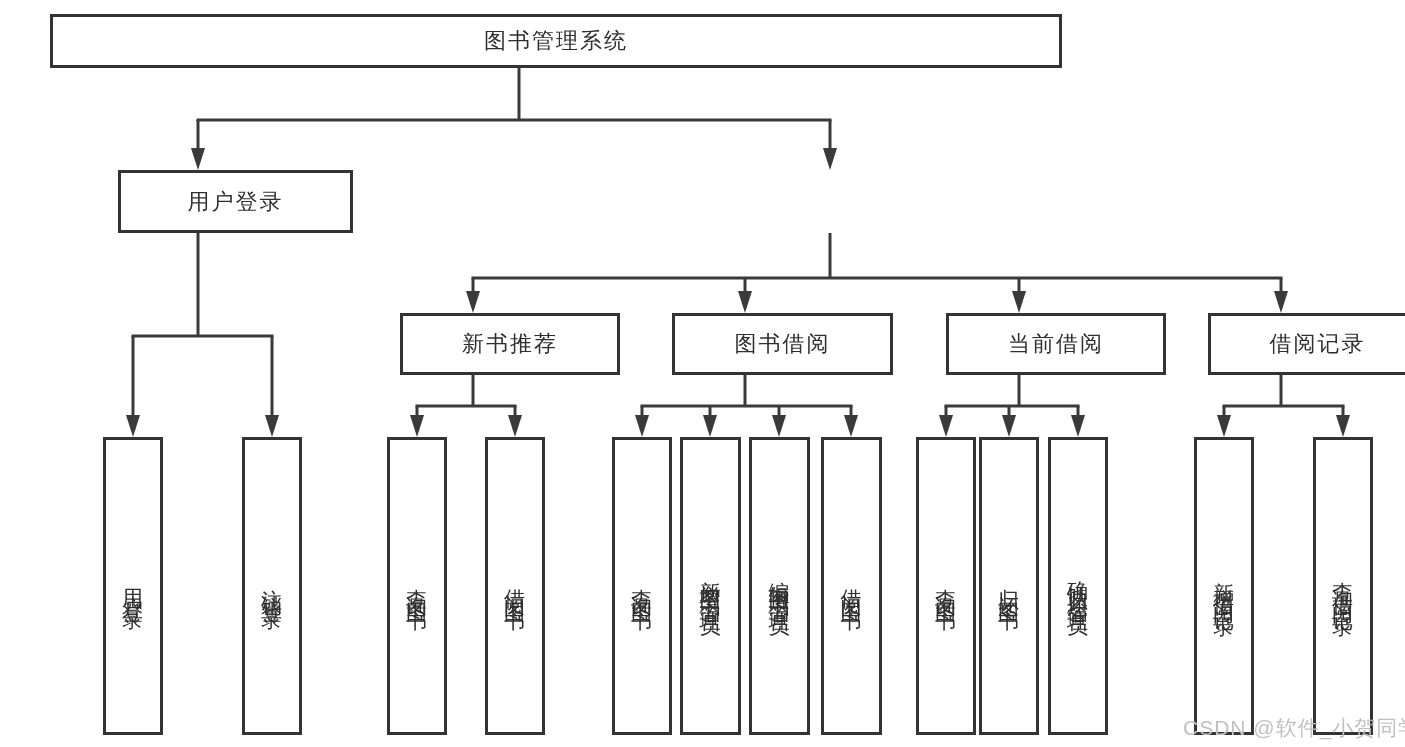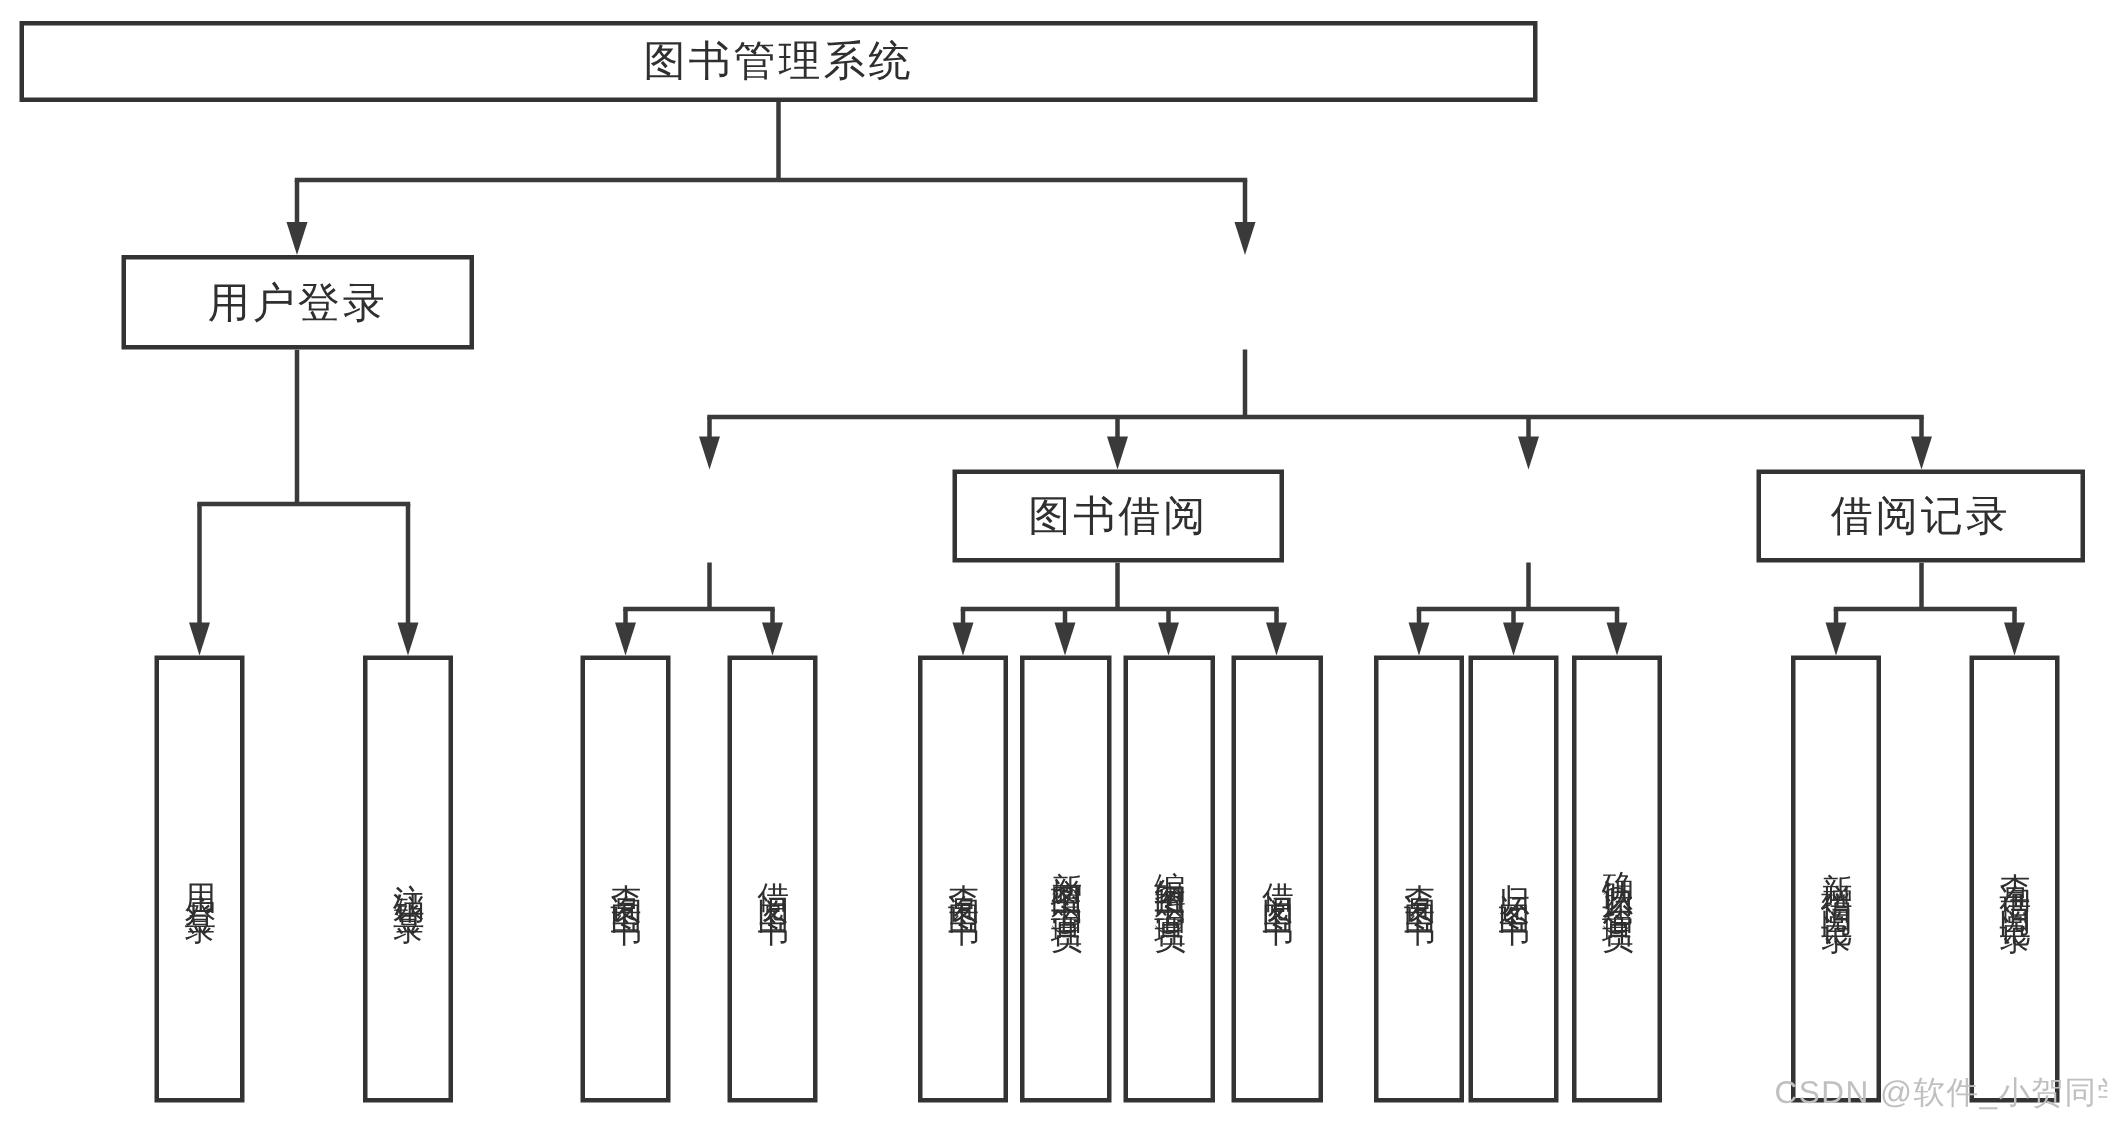--- a/index.html
+++ b/index.html
@@ -31,23 +31,24 @@
     position: absolute;
     background: var(--bg);
     border: 3px solid var(--border);
     color: var(--text);
     display: flex;
     align-items: center;
     justify-content: center;
     text-align: center;
   }
   .node.h {
-    font-size: 28px;
+    font-size: 22px;
     letter-spacing: 2px;
     white-space: nowrap;
+    margin-left: 37px;
   }
   .node.v {
     writing-mode: vertical-rl;
     text-orientation: mixed;
     font-size: 21px;
     letter-spacing: 7px;
     line-height: 1;
   }
   .watermark {
     position: absolute;
@@ -124,21 +125,23 @@
     <line x1="1224" y1="406" x2="1224" y2="418"></line>
     <polygon points="1217,415 1231,415 1224,437"></polygon>
     <line x1="1343" y1="406" x2="1343" y2="418"></line>
     <polygon points="1336,415 1350,415 1343,437"></polygon>
   </svg>
 
   <div class="node h" style="left:13px; top:14px; width:1012px; height:54px;">图书管理系统</div>
 
   <div class="node h" style="left:81px; top:170px; width:235px; height:63px;">用户登录</div>
 
+  <div class="node h" style="left:363px; top:313px; width:220px; height:62px;">新书推荐</div>
   <div class="node h" style="left:635px; top:313px; width:221px; height:62px;text-align:center;">图书借阅</div>
+  <div class="node h" style="left:909px; top:313px; width:220px; height:62px;">当前借阅</div>
   <div class="node h" style="left:1171px; top:313px; width:219px; height:62px;">借阅记录</div>
 
   <div class="node v" style="left:103px; top:437px; width:60px; height:298px;">用户登录</div>
   <div class="node v" style="left:242px; top:437px; width:60px; height:298px;">注销登录</div>
 
   <div class="node v" style="left:387px; top:437px; width:60px; height:298px;">查询图书</div>
   <div class="node v" style="left:485px; top:437px; width:60px; height:298px;">借阅图书</div>
 
   <div class="node v" style="left:612px; top:437px; width:60px; height:298px;">查询图书</div>
   <div class="node v" style="left:680px; top:437px; width:61px; height:298px; letter-spacing:5px;">新增图书（管理员）</div>

